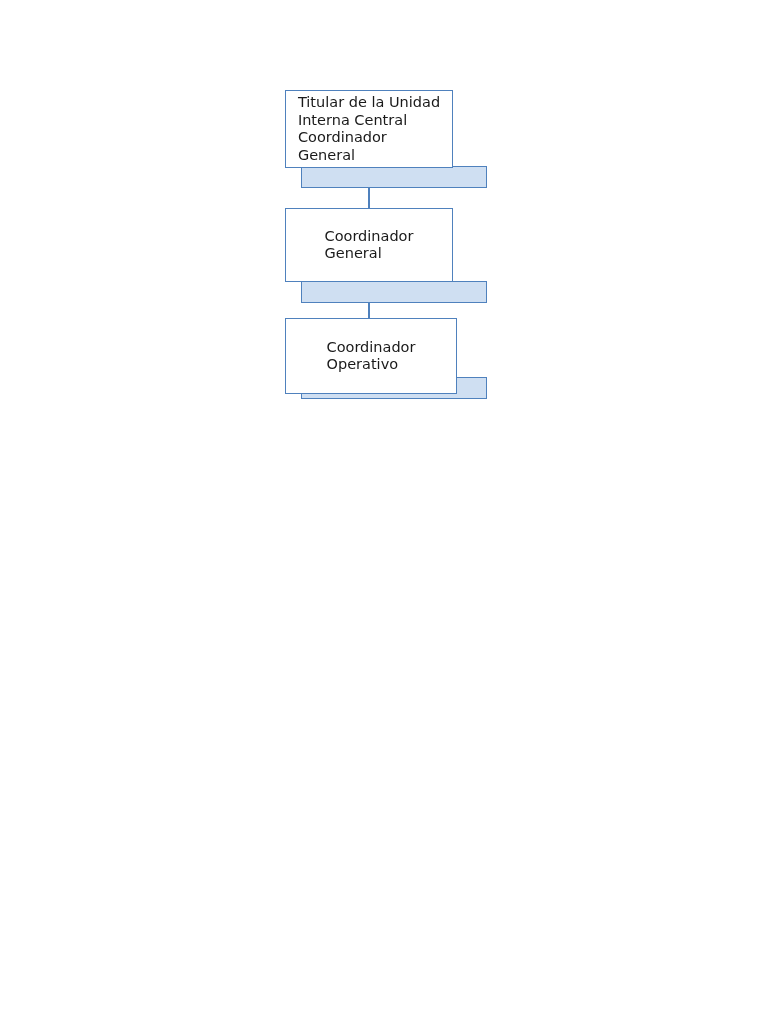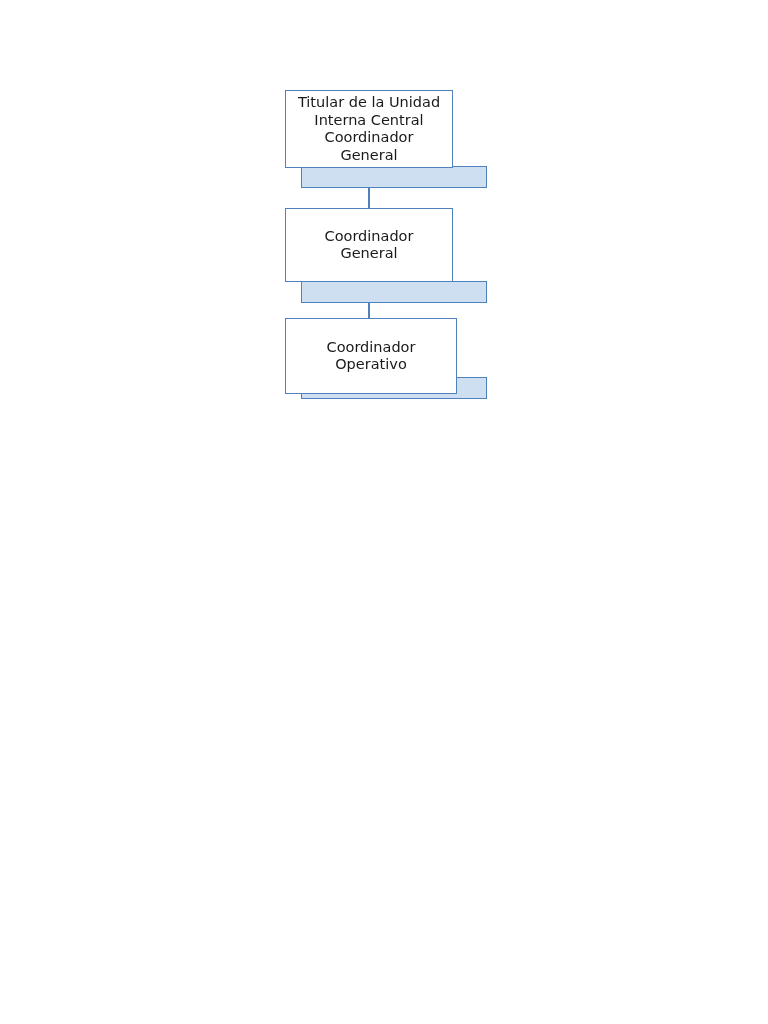--- a/index.html
+++ b/index.html
@@ -22,21 +22,20 @@
     height: 1024px;
   }
   .node {
     position: absolute;
     box-sizing: border-box;
     background: #ffffff;
     border: 1px solid #4f81bd;
     color: #1a1a1a;
     font-size: 14.5px;
     line-height: 17.5px;
-    text-align: center;
     display: flex;
     align-items: center;
     justify-content: center;
     white-space: pre-line;
     z-index: 3;
   }
   .band {
     position: absolute;
     box-sizing: border-box;
     background: #cfdff2;

